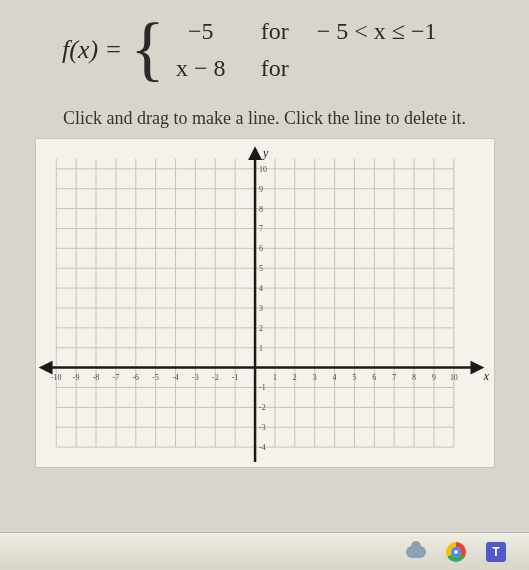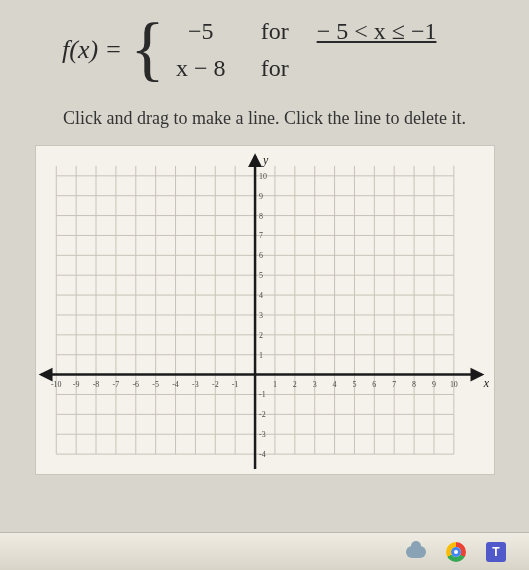--- a/index.html
+++ b/index.html
@@ -30,26 +30,26 @@
     }
     .cases {
       display: grid;
       grid-template-columns: auto auto auto;
       column-gap: 28px;
       row-gap: 10px;
       font-size: 24px;
     }
     .cases .val { text-align: center; min-width: 64px; }
     .cases .for { font-style: normal; }
-    .cases .dom { min-width: 180px; text-decoration: underline; }
+    .cases .dom { min-width: 180px; }
     .instructions {
       text-align: center;
       font-size: 18px;
       line-height: 1.4;
-      margin-bottom: 14px;
+      margin-bottom: 7px;
       color: #333;
     }
     .graph-wrap {
       width: 100%;
       display: flex;
       justify-content: center;
     }
     .graph {
       background: #f4f2ea;
       border: 1px solid #c9c6bc;

